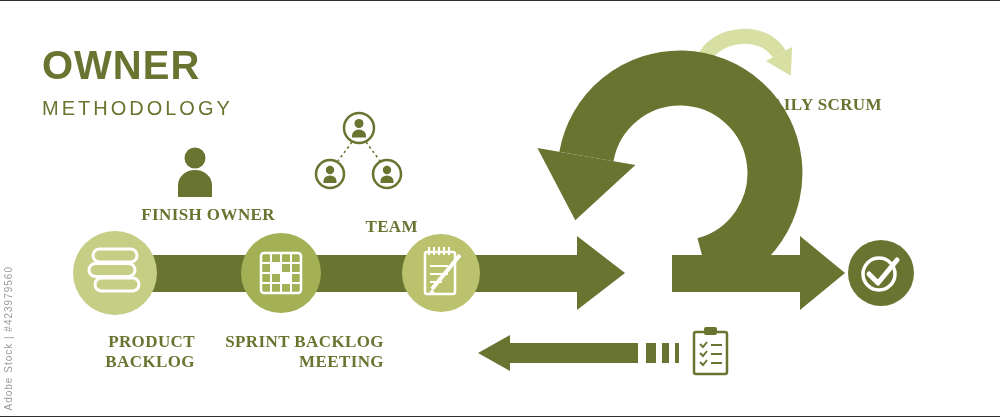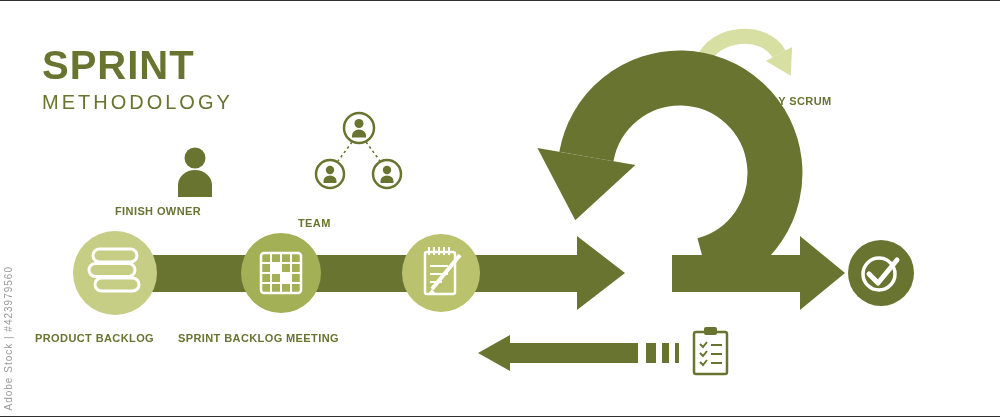--- a/index.html
+++ b/index.html
@@ -17,27 +17,28 @@
   .fill-olive{fill:var(--olive,#697431);}
   .stroke-olive{stroke:var(--olive,#697431);}
   .fill-pale{fill:var(--pale-green,#d7dfa3);}
   .stroke-pale{stroke:var(--pale-green,#d7dfa3);}
   .fill-c1{fill:var(--light-green,#c6cd85);}
   .fill-c2{fill:var(--mid-green,#a4b056);}
   .fill-c3{fill:var(--soft-green,#bac26d);}
   .white-stroke{stroke:#ffffff;fill:none;}
   .title-block{position:absolute;left:42px;top:44px;color:var(--olive,#697431);}
   .title{font-size:40px;font-weight:800;letter-spacing:1px;line-height:1;}
-  .subtitle{font-size:20px;font-weight:400;letter-spacing:3px;margin-top:6px;}
+  .subtitle{font-size:20px;font-weight:400;letter-spacing:3px;margin-top:12px;}
   .lbl{
     position:absolute;
-    font-size:11px;font-weight:bold;
+    font-size:17px;font-weight:bold;
     color:var(--label,#697431);
-    text-align:left;letter-spacing:.4px;
+    text-align:right;letter-spacing:.4px;
     line-height:1.15;
+    font-family:Liberation Serif, serif;
   }
   .watermark{
     position:absolute;left:3px;bottom:6px;
     writing-mode:vertical-rl;transform:rotate(180deg);
     font-size:10px;letter-spacing:1px;
     color:var(--watermark-gray,#9b9b9b);
   }
 </style>
 </head>
 <body>
@@ -137,21 +138,21 @@
     <g>
       <circle cx="881" cy="272" r="33" class="fill-olive"></circle>
       <g>
         <circle cx="879" cy="273" r="16" class="white-stroke" stroke-width="3.5"></circle>
         <path d="M869 273 l9 9 l19 -23" class="white-stroke" stroke-width="5" stroke-linecap="round" stroke-linejoin="round"></path>
       </g>
     </g>
   </svg>
 
   <div class="title-block">
-    <div class="title">SPRINT</div>
+    <div class="title">OWNER</div>
     <div class="subtitle">METHODOLOGY</div>
   </div>
 
   <div class="lbl" style="left:115px;top:204px;width:160px;">FINISH OWNER</div>
 
   <div class="lbl" style="left:298px;top:216px;width:120px;">TEAM</div>
 
   <div class="lbl" style="left:35px;top:331px;width:160px;">PRODUCT BACKLOG</div>
 
   <div class="lbl" style="left:178px;top:331px;width:206px;">SPRINT BACKLOG MEETING</div>

